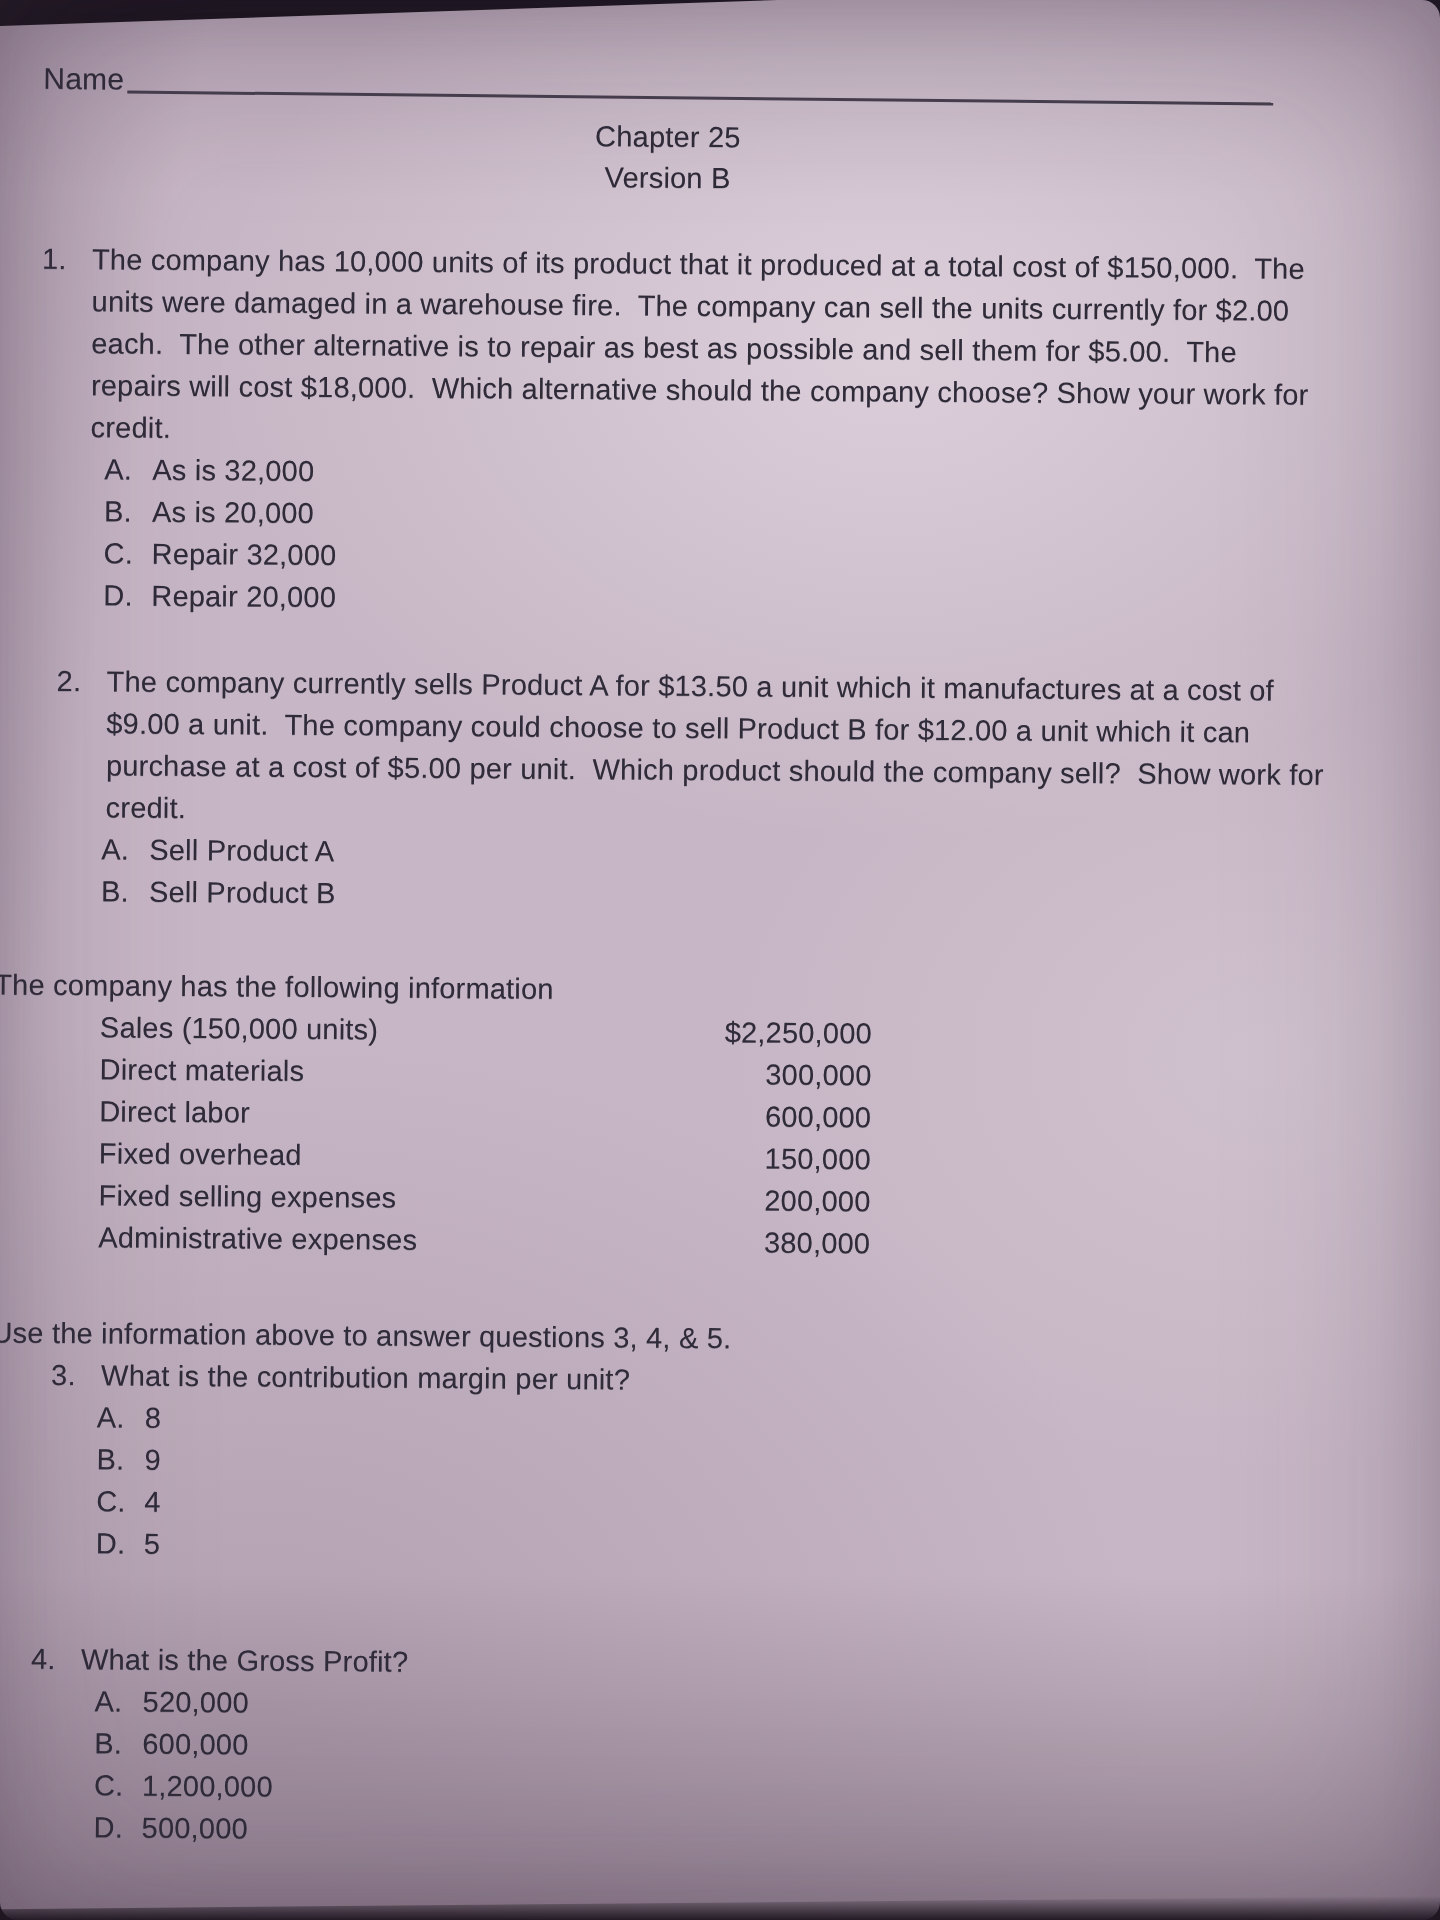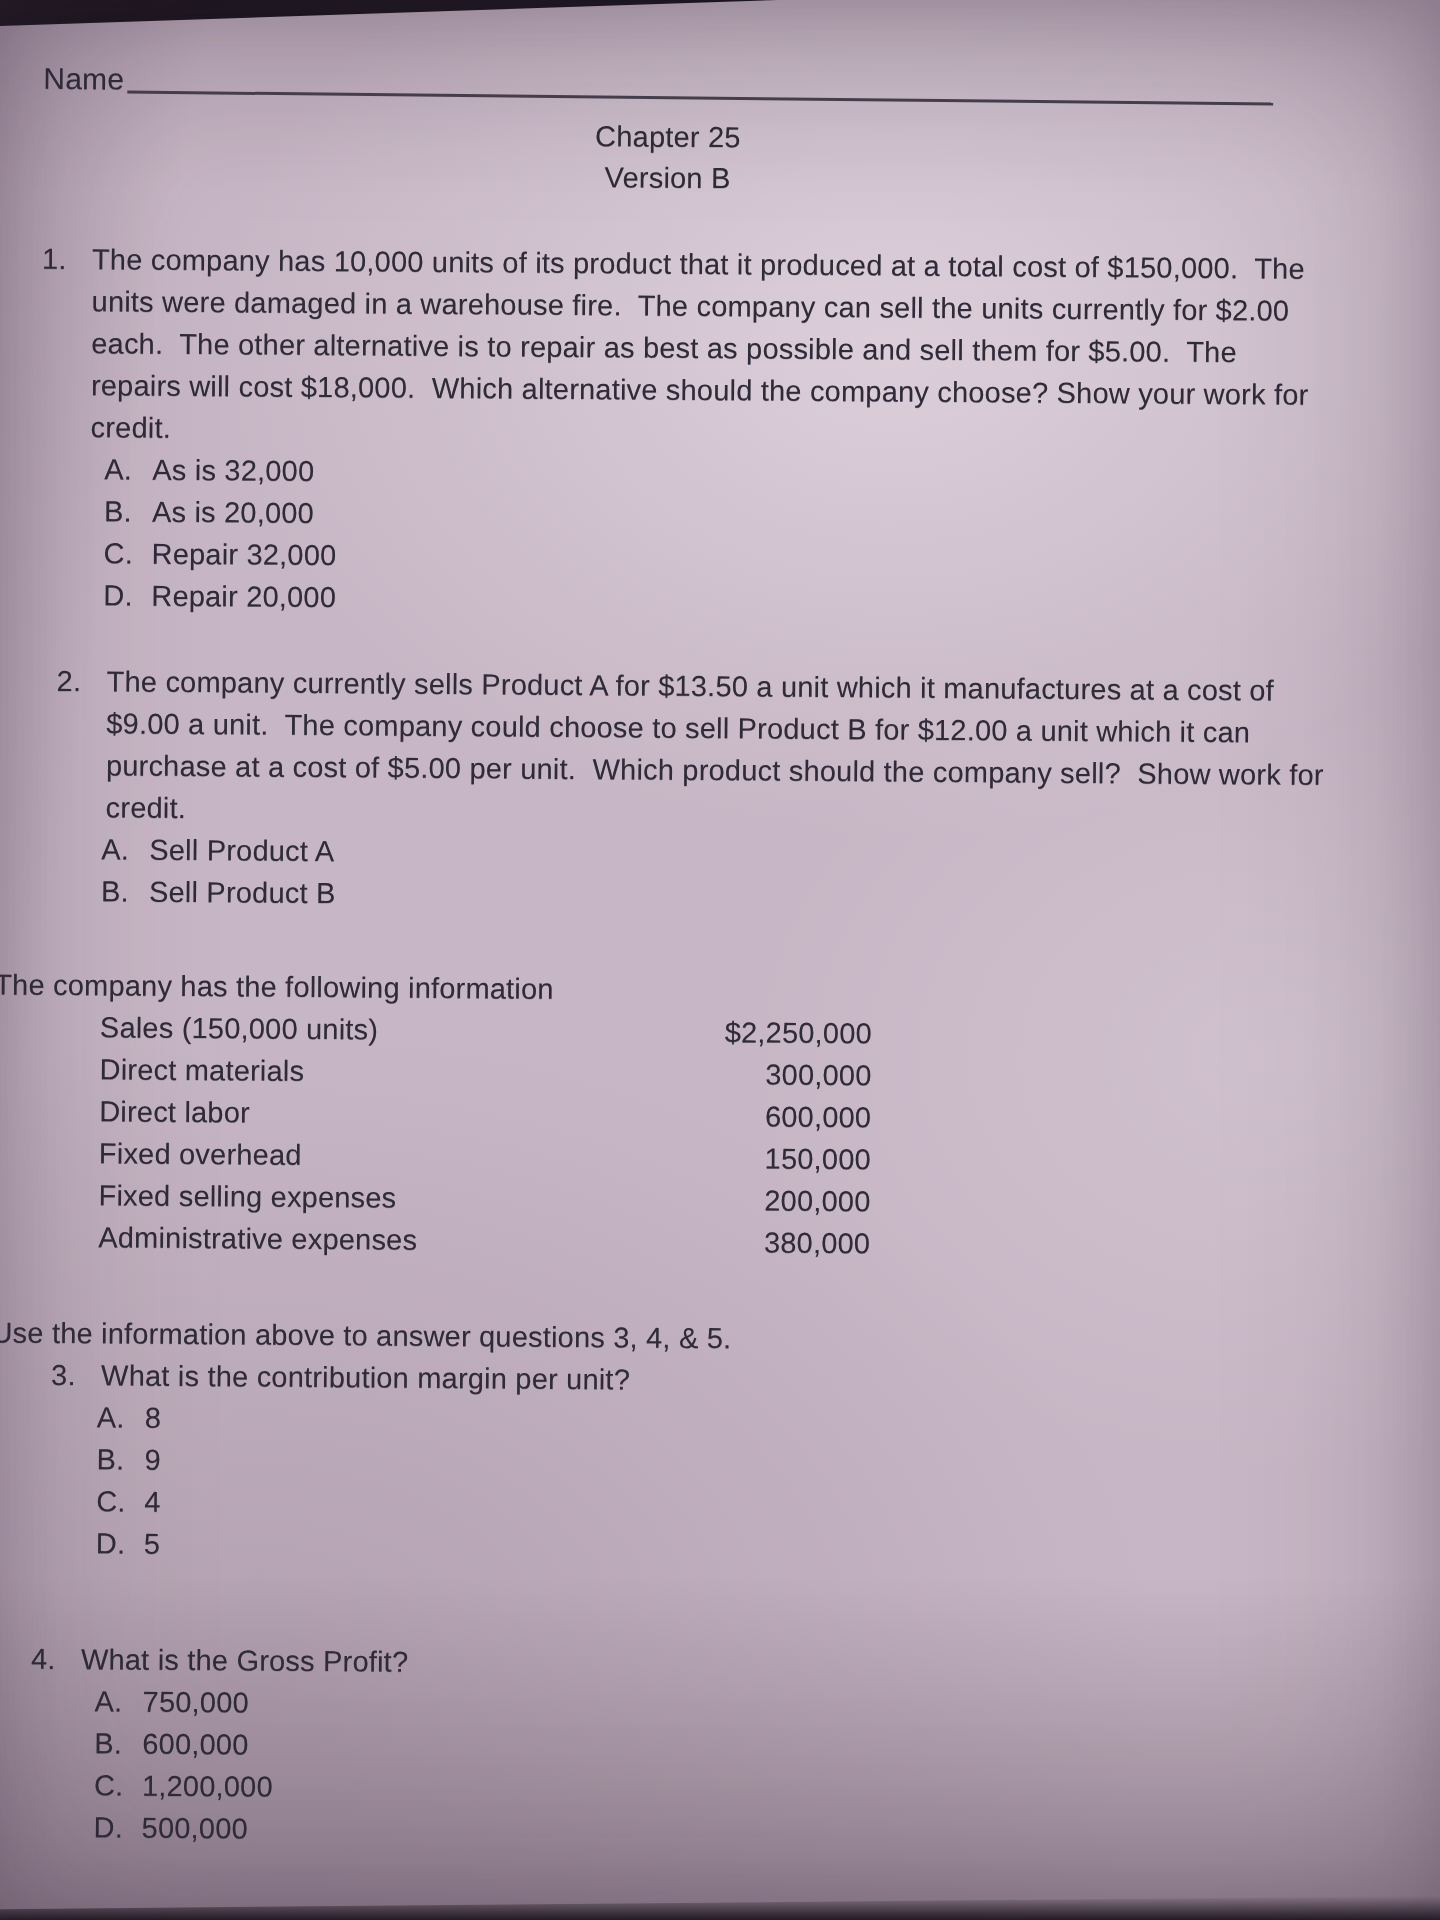--- a/index.html
+++ b/index.html
@@ -14,20 +14,21 @@
   
   .paper {
     position: absolute; inset: 0;
     background-color: #c7b6c5;
     background-image:
       radial-gradient(1100px 800px at 62% 18%, rgba(240,231,238,0.50), rgba(240,231,238,0) 62%),
       radial-gradient(900px 700px at 88% 55%, rgba(230,219,228,0.30), rgba(230,219,228,0) 60%),
       radial-gradient(1500px 1100px at 18% 88%, rgba(104,84,104,0.22), rgba(104,84,104,0) 60%),
       linear-gradient(100deg, rgba(96,76,96,0.20), rgba(96,76,96,0) 12%),
       linear-gradient(to bottom, rgba(96,76,96,0.14), rgba(96,76,96,0) 10%, rgba(96,76,96,0) 82%, rgba(58,42,58,0.34) 100%);
+    border-radius: 18px;
   }
   .wedge-top {
     position: absolute; top: 0; left: 0; width: 100%; height: 26px;
     background: #18121b;
     clip-path: polygon(0 0, 54% 0, 0 100%);
   }
   .edge-bottom {
     position: absolute; bottom: 0; left: 0; width: 100%; height: 24px;
     background: linear-gradient(to top, rgba(20,14,22,0.92), rgba(20,14,22,0));
     clip-path: polygon(0 55%, 100% 0, 100% 100%, 0 100%);
@@ -199,21 +200,21 @@
     </div>
 
     <div class="question q-gap-lg">
       <div class="q-row">
         <span class="q-num">4.</span>
         <div class="q-text">What is the Gross Profit?</div>
       </div>
       <div class="choices">
         <div class="choice">
           <span class="c-letter">A.</span>
-          <span class="c-text">750,000</span>
+          <span class="c-text">520,000</span>
         </div>
         <div class="choice">
           <span class="c-letter">B.</span>
           <span class="c-text">600,000</span>
         </div>
         <div class="choice">
           <span class="c-letter">C.</span>
           <span class="c-text">1,200,000</span>
         </div>
         <div class="choice">

